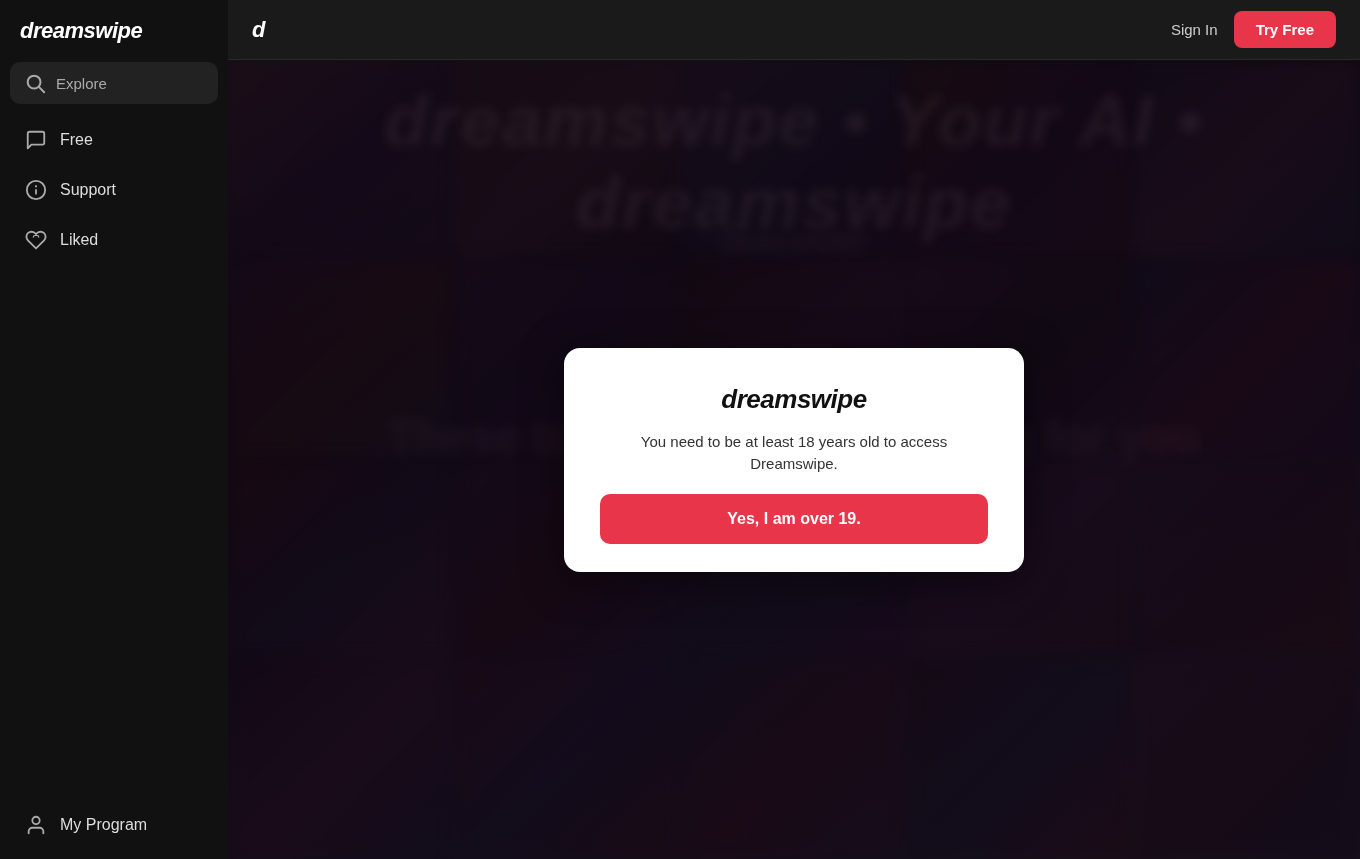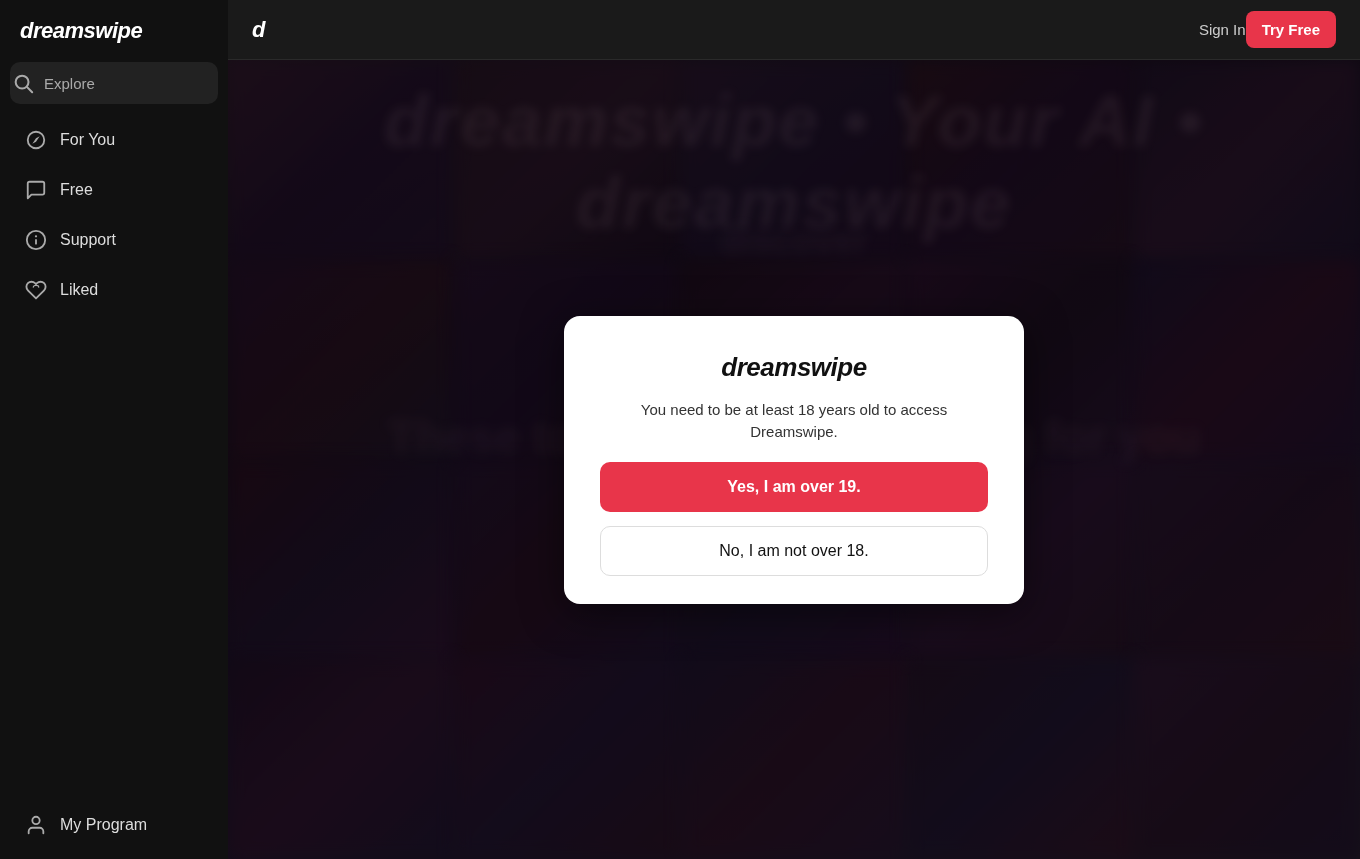--- a/index.html
+++ b/index.html
@@ -34,21 +34,21 @@
       letter-spacing: -0.5px;
       font-style: italic;
     }
 
     .sidebar-search {
       margin: 4px 10px 8px 10px;
       background: #222;
       border-radius: 10px;
       display: flex;
       align-items: center;
-      padding: 10px 2px;
+      padding: 10px 14px;
       gap: 10px;
       cursor: pointer;
     }
 
     .sidebar-search-icon {
       color: #aaa;
       font-size: 16px;
     }
 
     .sidebar-search-label {
@@ -126,31 +126,32 @@
       color: #fff;
       font-style: italic;
       letter-spacing: -0.5px;
     }
 
     .topbar-spacer { flex: 1; }
 
     .topbar-signin {
       color: #ccc;
       font-size: 15px;
+      margin-right: 16px;
       cursor: pointer;
       background: none;
       border: none;
     }
 
     .topbar-tryfree {
       background: #e8354a;
       color: #fff;
       border: none;
       border-radius: 8px;
-      padding: 10px 16px;
+      padding: 10px 22px;
       font-size: 15px;
       font-weight: 600;
       cursor: pointer;
     }
 
     
     .content-area {
       flex: 1;
       position: relative;
       overflow: hidden;
@@ -322,29 +323,20 @@
       <svg class="icon-svg" viewBox="0 0 24 24" fill="none" stroke="#aaa" stroke-width="2.2" stroke-linecap="round" stroke-linejoin="round">
         <circle cx="11" cy="11" r="7"></circle>
         <line x1="16.5" y1="16.5" x2="22" y2="22"></line>
       </svg>
     </span>
     <span class="sidebar-search-label">Explore</span>
   </div>
 
   <nav class="sidebar-nav">
 
-    <div class="sidebar-item">
-      <span class="sidebar-item-icon">
-        <svg class="icon-svg" viewBox="0 0 24 24" fill="none" stroke="#aaa" stroke-width="2" stroke-linecap="round" stroke-linejoin="round">
-          <circle cx="12" cy="12" r="9"></circle>
-          <polygon points="16,8 12,14 8,16 12,10 16,8" fill="#aaa" stroke="none"></polygon>
-        </svg>
-      </span>
-      <span class="sidebar-item-label">For You</span>
-    </div>
 
     <div class="sidebar-item">
       <span class="sidebar-item-icon">
         <svg class="icon-svg" viewBox="0 0 24 24" fill="none" stroke="#aaa" stroke-width="2" stroke-linecap="round" stroke-linejoin="round">
           <path d="M21 15a2 2 0 0 1-2 2H7l-4 4V5a2 2 0 0 1 2-2h14a2 2 0 0 1 2 2z"></path>
         </svg>
       </span>
       <span class="sidebar-item-label">Free</span>
     </div>
 
@@ -472,18 +464,17 @@
       </div>
       <div class="bg-overlay-text2" style="filter:blur(6px);top:160px;">discover</div>
       <div class="bg-overlay-text3" style="filter:blur(6px);top:350px;font-size:46px;">These top models are waiting for you</div>
     </div>
 
     <div class="modal-overlay">
       <div class="modal">
         <div class="modal-logo">dreamswipe</div>
         <div class="modal-message">You need to be at least 18 years old to access Dreamswipe.</div>
         <button class="modal-btn-yes">Yes, I am over 19.</button>
-        <button class="modal-btn-no">No, I am not over 18.</button>
       </div>
     </div>
 
   </div>
 </div>
 
 </body></html>

